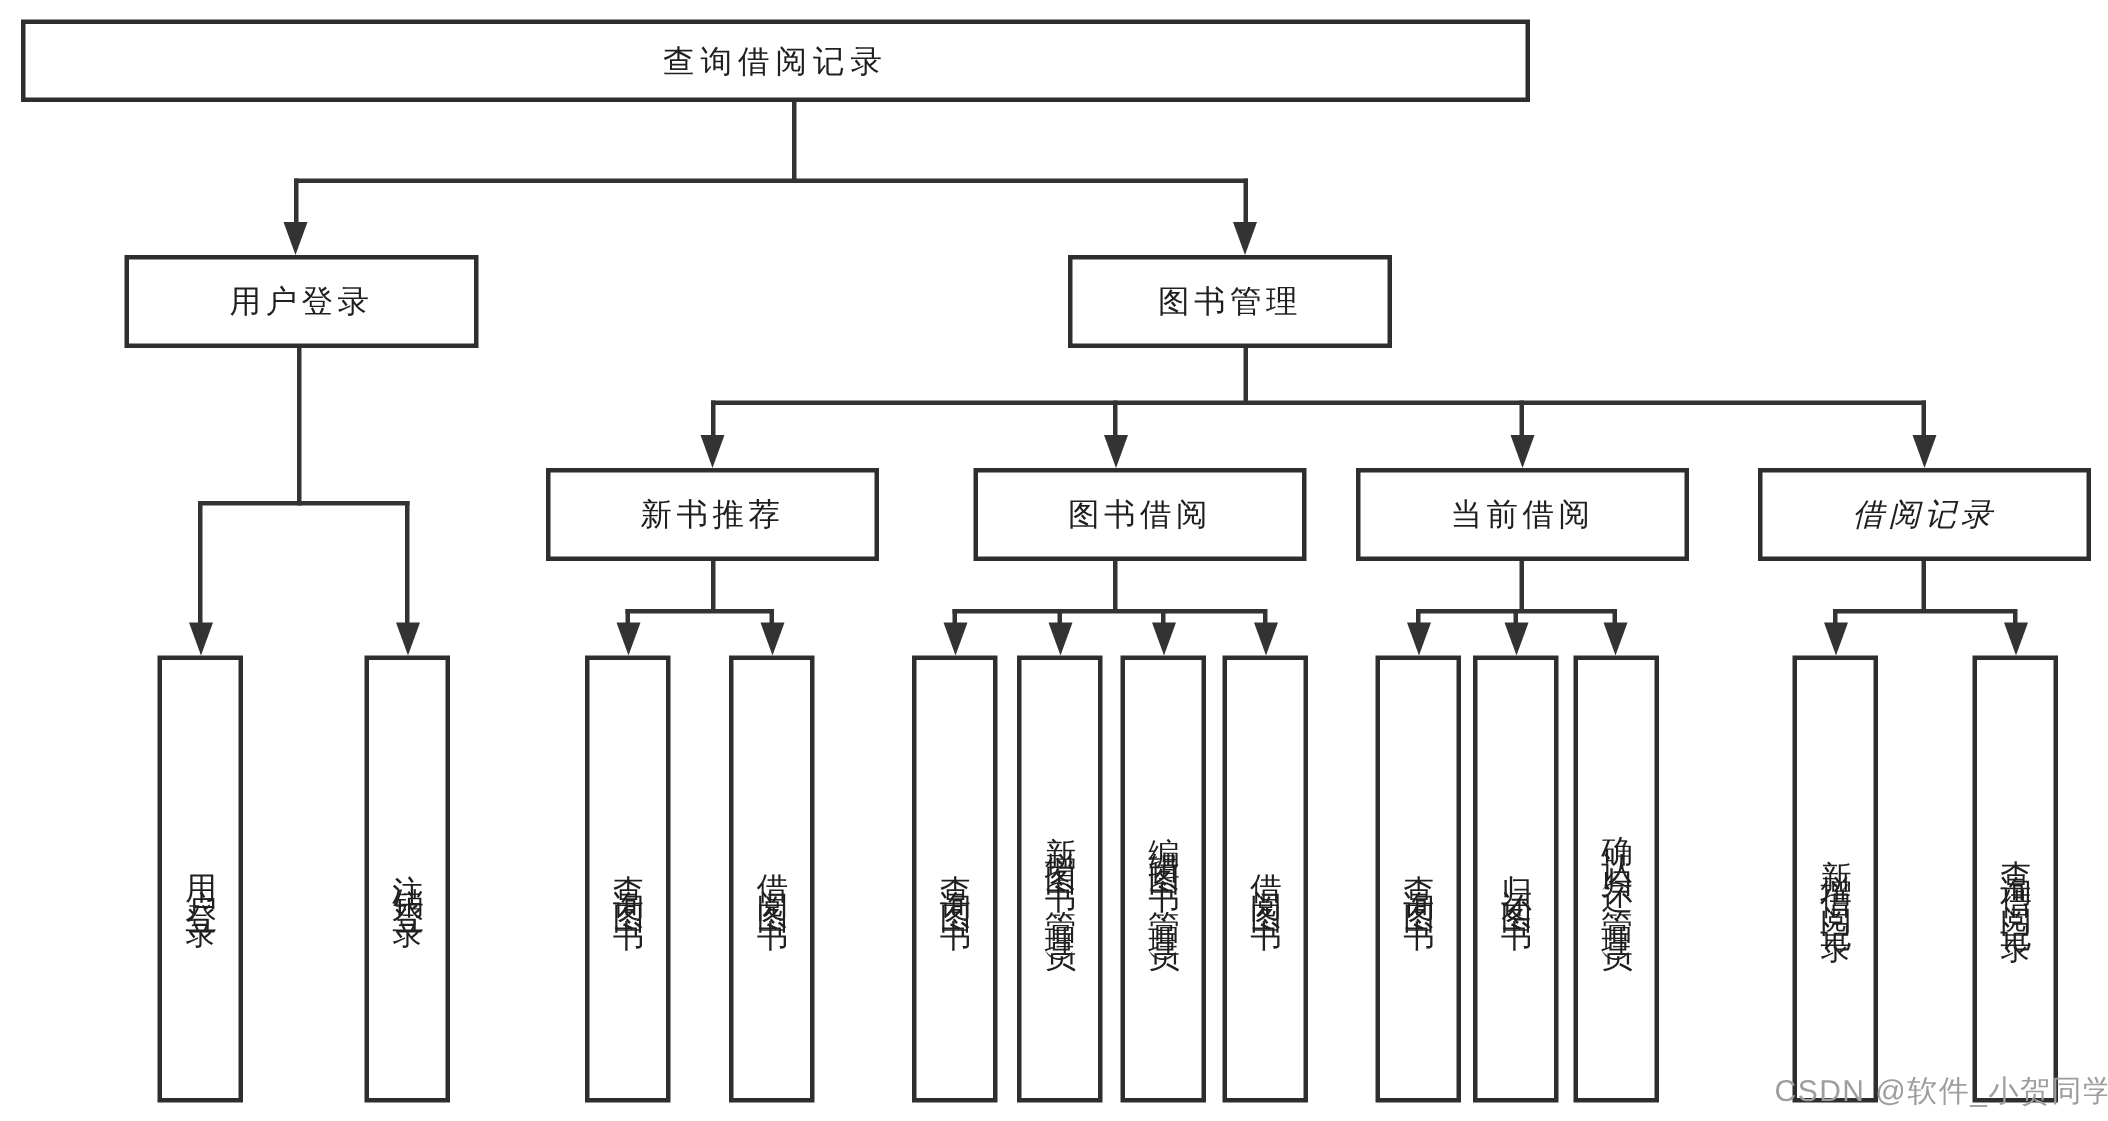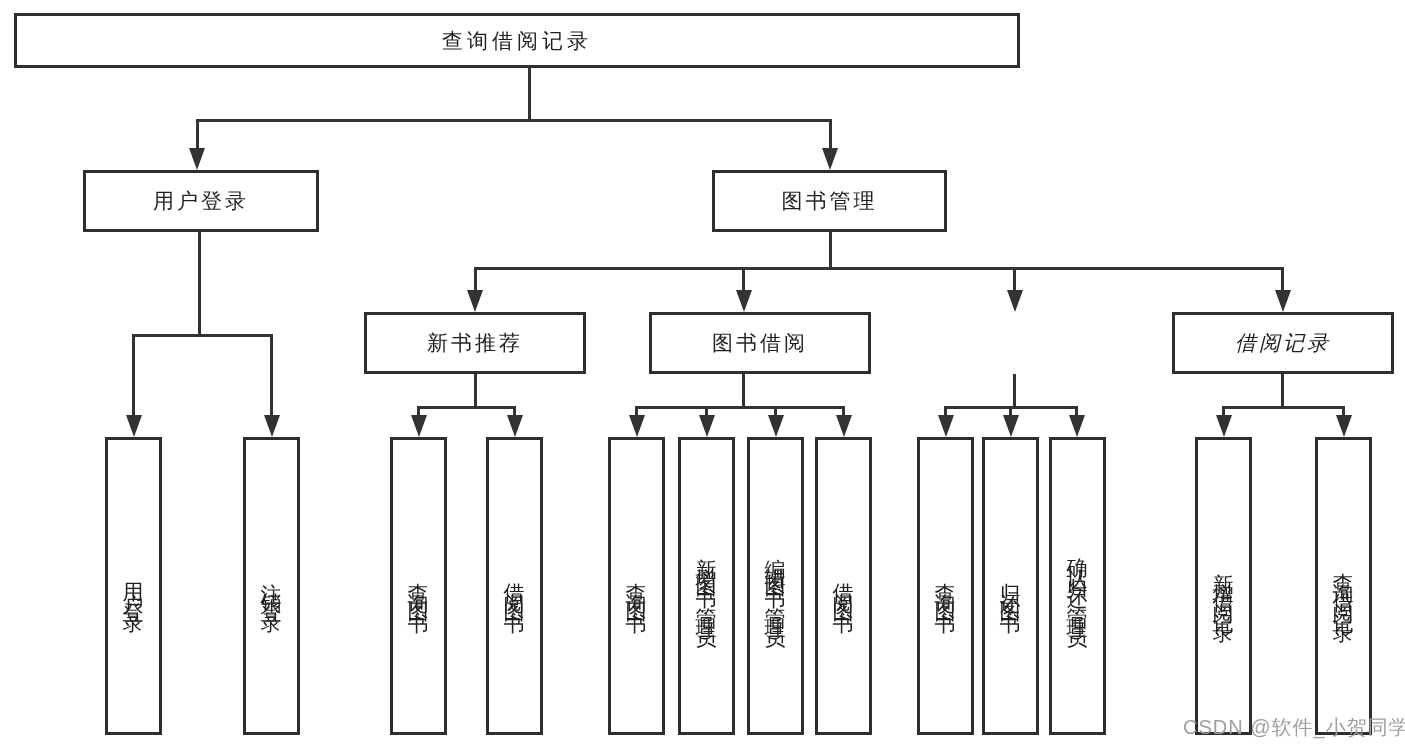--- a/index.html
+++ b/index.html
@@ -49,21 +49,21 @@
   <div class="line-v" style="left:528px;top:68px;height:53px;"></div>
   <div class="line-h" style="left:196px;top:119px;width:636px;"></div>
   <div class="line-v" style="left:196px;top:119px;height:31px;"></div>
   <div class="arrow-down" style="left:189px;top:148px;"></div>
   <div class="line-v" style="left:829px;top:119px;height:31px;"></div>
   <div class="arrow-down" style="left:822px;top:148px;"></div>
 
   <div class="box" style="left:83px;top:170px;width:236px;height:62px;">
     <span>用户登录</span>
   </div>
-  <div class="box" style="left:712px;top:170px;width:235px;height:62px;text-align:right;">
+  <div class="box" style="left:712px;top:170px;width:216px;height:62px;text-align:right;">
     <span>图书管理</span>
   </div>
 
   <div class="line-v" style="left:198px;top:232px;height:105px;"></div>
   <div class="line-h" style="left:132px;top:334px;width:141px;"></div>
   <div class="line-v" style="left:132px;top:334px;height:83px;"></div>
   <div class="arrow-down" style="left:126px;top:415px;"></div>
   <div class="line-v" style="left:270px;top:334px;height:83px;"></div>
   <div class="arrow-down" style="left:264px;top:415px;"></div>
 
@@ -76,20 +76,23 @@
   <div class="line-v" style="left:1013px;top:267px;height:26px;"></div>
   <div class="arrow-down" style="left:1007px;top:290px;"></div>
   <div class="line-v" style="left:1281px;top:267px;height:26px;"></div>
   <div class="arrow-down" style="left:1275px;top:290px;"></div>
 
   <div class="box" style="left:364px;top:312px;width:222px;height:62px;text-align:right;">
     <span>新书推荐</span>
   </div>
   <div class="box" style="left:649px;top:312px;width:222px;height:62px;">
     <span>图书借阅</span>
+  </div>
+  <div class="box" style="left:904px;top:312px;width:222px;height:62px;">
+    <span>当前借阅</span>
   </div>
   <div class="box" style="left:1172px;top:312px;width:222px;height:62px;font-style:italic;">
     <span>借阅记录</span>
   </div>
 
   <div class="line-v" style="left:474px;top:374px;height:34px;"></div>
   <div class="line-h" style="left:417px;top:406px;width:98px;"></div>
   <div class="line-v" style="left:417px;top:406px;height:11px;"></div>
   <div class="arrow-down" style="left:411px;top:415px;"></div>
   <div class="line-v" style="left:513px;top:406px;height:11px;"></div>

